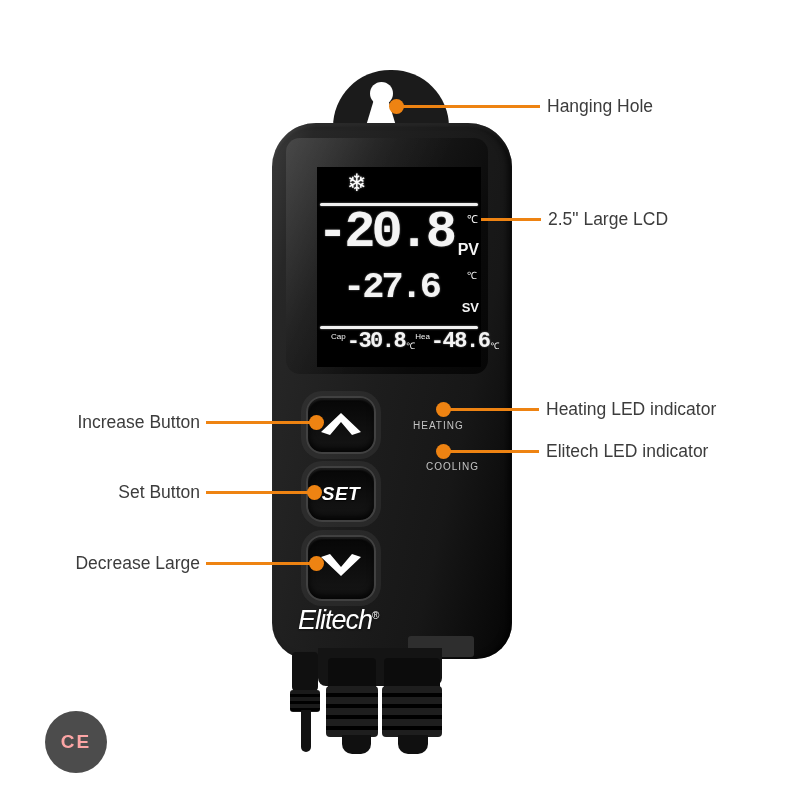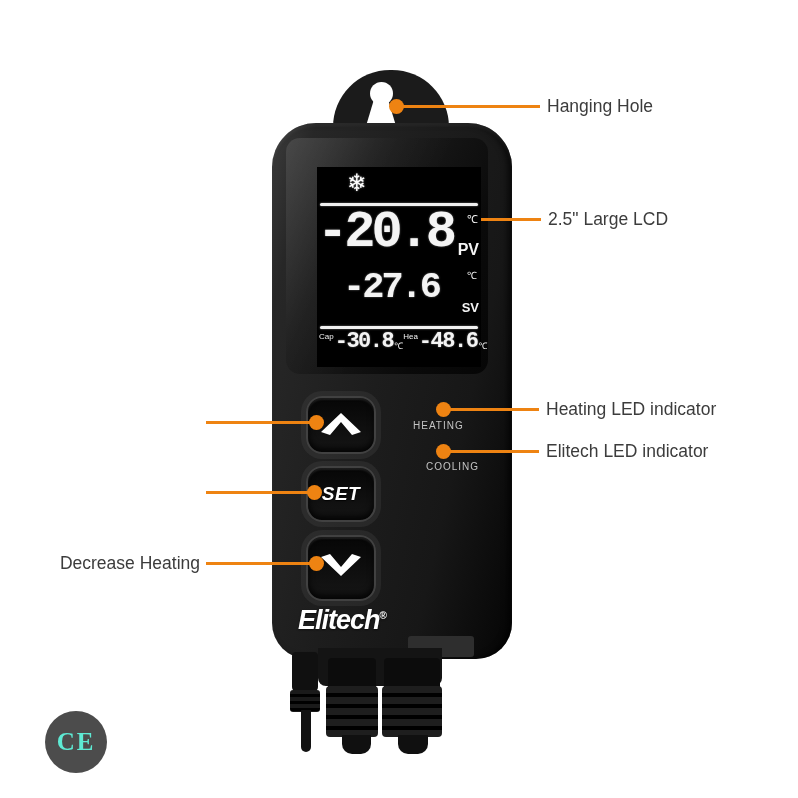--- a/index.html
+++ b/index.html
@@ -72,42 +72,42 @@
   .lcd-divider.d2 { top:159px; }
   .seg { font-family:Liberation Mono, monospace; font-weight:bold;
     text-shadow:0 0 2px rgba(255,255,255,0.45); }
   .lcd-pv-value { position:absolute; left:0px; top:36px; font-size:52px; letter-spacing:-4px; line-height:1.15; }
   .lcd-pv-unit  { position:absolute; right:3px; top:44px; font-size:11px; }
   .lcd-pv-tag   { position:absolute; right:2px; top:74px; font-size:16px; font-weight:bold; }
   .lcd-sv-value { position:absolute; left:26px; top:99px; font-size:37px; letter-spacing:-3px; line-height:1.15; }
   .lcd-sv-unit  { position:absolute; right:4px; top:101px; font-size:10px; }
   .lcd-sv-tag   { position:absolute; right:2px; top:133px; font-size:13px; font-weight:bold; }
   .lcd-aux { position:absolute; left:0; right:0; top:163px; display:flex;
-    justify-content:space-between; padding:0 2px; }
+    justify-content:space-between; padding:0 14px; }
   .aux-group { display:flex; align-items:flex-start; }
   .aux-tag  { font-size:8px; margin-top:2px; margin-right:1px; }
   .aux-value{ font-size:22px; letter-spacing:-1.5px; line-height:1.05; }
   .aux-unit { font-size:9px; margin-top:9px; margin-left:1px; }
 
   .btn { position:absolute; left:34px; width:70px; border:2px solid #414141; border-radius:16px;
     background:linear-gradient(180deg,#060606,#161616);
     box-shadow:0 0 0 5px rgba(75,75,75,0.28), inset 0 -4px 6px rgba(0,0,0,0.85), inset 0 2px 2px rgba(255,255,255,0.10);
     display:flex; align-items:center; justify-content:center; cursor:pointer; }
   .btn-up   { top:273px; height:58px; }
   .btn-set  { top:343px; height:56px; }
   .btn-down { top:412px; height:66px; }
   .btn-set .btn-text { color:#fff; font-size:19px; font-weight:bold; font-style:italic;
     letter-spacing:0.5px; text-shadow:0 1px 1px rgba(0,0,0,0.8); }
 
   .panel-label { position:absolute; color:#c4c4c4; font-size:10px; letter-spacing:1px; }
   .panel-heating { left:141px; top:297px; }
   .panel-cooling { left:138px; top:338px;margin-left:16px; }
 
   .brand { position:absolute; left:26px; top:482px; color:#fff; font-size:27px;
-    font-weight:bold; font-style:italic; letter-spacing:-1px;
+    font-weight:normal; font-style:italic; letter-spacing:-1px;
     text-shadow:0 1px 2px rgba(0,0,0,0.6); }
   .brand sup { font-size:10px; font-style:normal; }
 
   .body-notch { position:absolute; left:136px; top:513px; width:66px; height:21px;
     background:#2e2e2e; border-radius:3px; }
 
   
   .connector-block { position:absolute; left:318px; top:648px; width:124px; height:38px;
     background:#141414; border-radius:0 0 8px 8px; }
   .cable { position:absolute; }
@@ -122,22 +122,22 @@
   .thick-ribs { top:686px; height:51px;
     background:repeating-linear-gradient(180deg,#1e1e1e 0 7px,#000 7px 11px); border-radius:4px; }
   .thick-ribs.r1 { left:326px; width:52px; }
   .thick-ribs.r2 { left:382px; width:60px; }
   .thick-tail { top:735px; height:19px; background:#101010; border-radius:0 0 10px 10px; }
   .thick-tail.t1 { left:342px; width:29px; }
   .thick-tail.t2 { left:398px; width:30px; }
 
   
   .ce-badge { position:absolute; left:45px; top:711px; width:62px; height:62px; border-radius:50%;
-    background:#4c4c4c; color:#5eead4; display:flex; align-items:center; justify-content:center;
-    font-size:25px; font-weight:bold; letter-spacing:2px; font-family:Liberation Serif, serif; }
+    background:#4c4c4c; color:#fca5a5; display:flex; align-items:center; justify-content:center;
+    font-size:19px; font-weight:bold; letter-spacing:2px; font-family:Liberation Sans, sans-serif; }
 </style>
 </head>
 <body>
 
 <div class="stage">
 
   <div class="hang-tab">
     <div class="keyhole-circle"></div>
     <div class="keyhole-flare"></div>
   </div>
@@ -219,23 +219,25 @@
   <div class="callout-line" id="line-heating"></div>
   <div class="callout-dot" id="dot-heating"></div>
   <div class="callout-label right-side" id="lbl-heating">Heating LED indicator</div>
 
   <div class="callout-line" id="line-cooling"></div>
   <div class="callout-dot" id="dot-cooling"></div>
   <div class="callout-label right-side" id="lbl-cooling">Elitech LED indicator</div>
 
   <div class="callout-line" id="line-increase"></div>
   <div class="callout-dot" id="dot-increase"></div>
+  <div class="callout-label left-side" id="lbl-increase">Increase Button</div>
 
   <div class="callout-line" id="line-set"></div>
   <div class="callout-dot" id="dot-set"></div>
+  <div class="callout-label left-side" id="lbl-set">Set Button</div>
 
   <div class="callout-line" id="line-decrease"></div>
   <div class="callout-dot" id="dot-decrease"></div>
-  <div class="callout-label left-side" id="lbl-decrease">Decrease Heating</div>
+  <div class="callout-label left-side" id="lbl-decrease">Decrease Large</div>
 
   <div class="ce-badge">CE</div>
 
 </div>
 
 </body></html>

